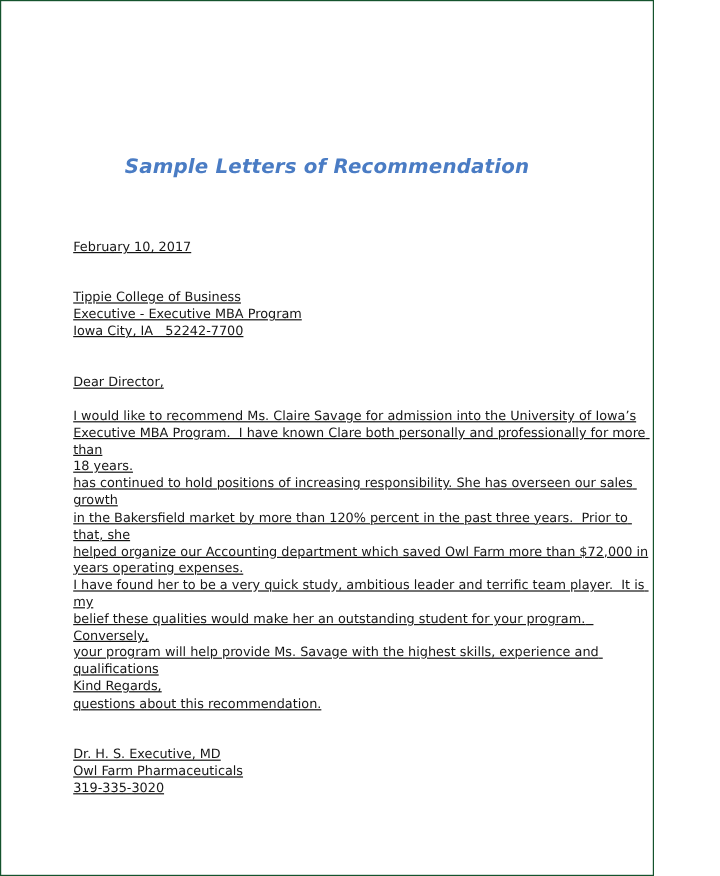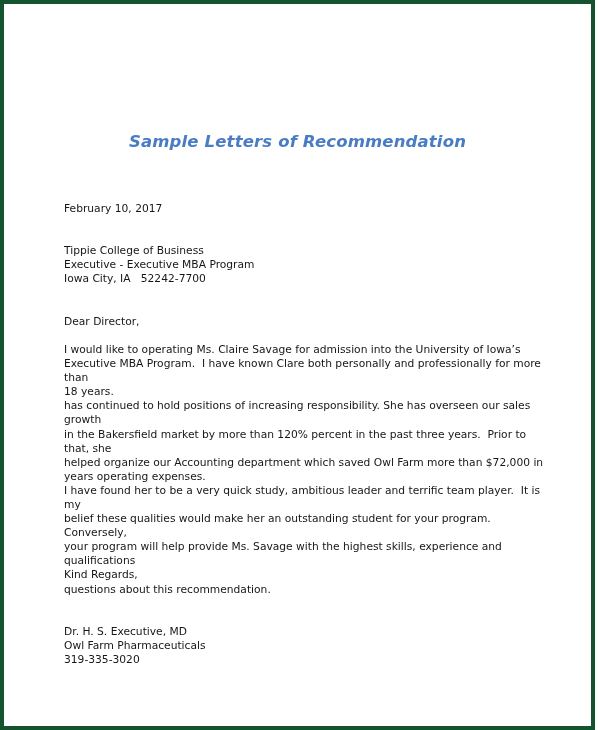--- a/index.html
+++ b/index.html
@@ -10,24 +10,24 @@
     width: 600px;
     height: 730px;
     background: #ffffff;
     font-family: "DejaVu Sans", sans-serif;
     overflow: hidden;
   }
 
   .page {
     position: relative;
     box-sizing: border-box;
-    width: 595px;
+    width: 545px;
     height: 730px;
     background: #ffffff;
-    border: 4px solid #14532d;
+    border: 1px solid #14532d;
     overflow: hidden;
   }
 
   .doc-title {
     position: absolute;
     left: 0;
     right: 0;
     top: 128px;
     text-align: center;
     font-family: "DejaVu Sans", sans-serif;
@@ -46,20 +46,21 @@
     width: 480px;
     font-family: "DejaVu Sans", sans-serif;
     font-size: 10.7px;
     line-height: 14.1px;
     color: #161616;
   }
 
   .block {
     margin: 0;
     padding: 0;
+    text-decoration: underline;
   }
   .line {
     white-space: pre-wrap;
     margin: 0;
     padding: 0;
   }
   .spacer-1 { height: 14.1px; }
   .spacer-2 { height: 28.2px; }
   .spacer-3 { height: 28.2px; }
 
@@ -92,21 +93,21 @@
 
     <div class="spacer-2"></div>
 
     <div class="block salutation-block">
       <div class="line">Dear Director,</div>
     </div>
 
     <div class="spacer-1"></div>
 
     <div class="block body-block">
-      <div class="line">I would like to operating Ms. Claire Savage for admission into the University of Iowa’s</div>
+      <div class="line">I would like to recommend Ms. Claire Savage for admission into the University of Iowa’s</div>
       <div class="line">Executive MBA Program.  I have known Clare both personally and professionally for more than</div>
       <div class="line">18 years.</div>
       <div class="line">has continued to hold positions of increasing responsibility. She has overseen our sales growth</div>
       <div class="line">in the Bakersfield market by more than 120% percent in the past three years.  Prior to that, she</div>
       <div class="line">helped organize our Accounting department which saved Owl Farm more than $72,000 in</div>
       <div class="line">years operating expenses.</div>
       <div class="line">I have found her to be a very quick study, ambitious leader and terrific team player.  It is my</div>
       <div class="line">belief these qualities would make her an outstanding student for your program.  Conversely,</div>
       <div class="line">your program will help provide Ms. Savage with the highest skills, experience and qualifications</div>
       <div class="line">Kind Regards,</div>

